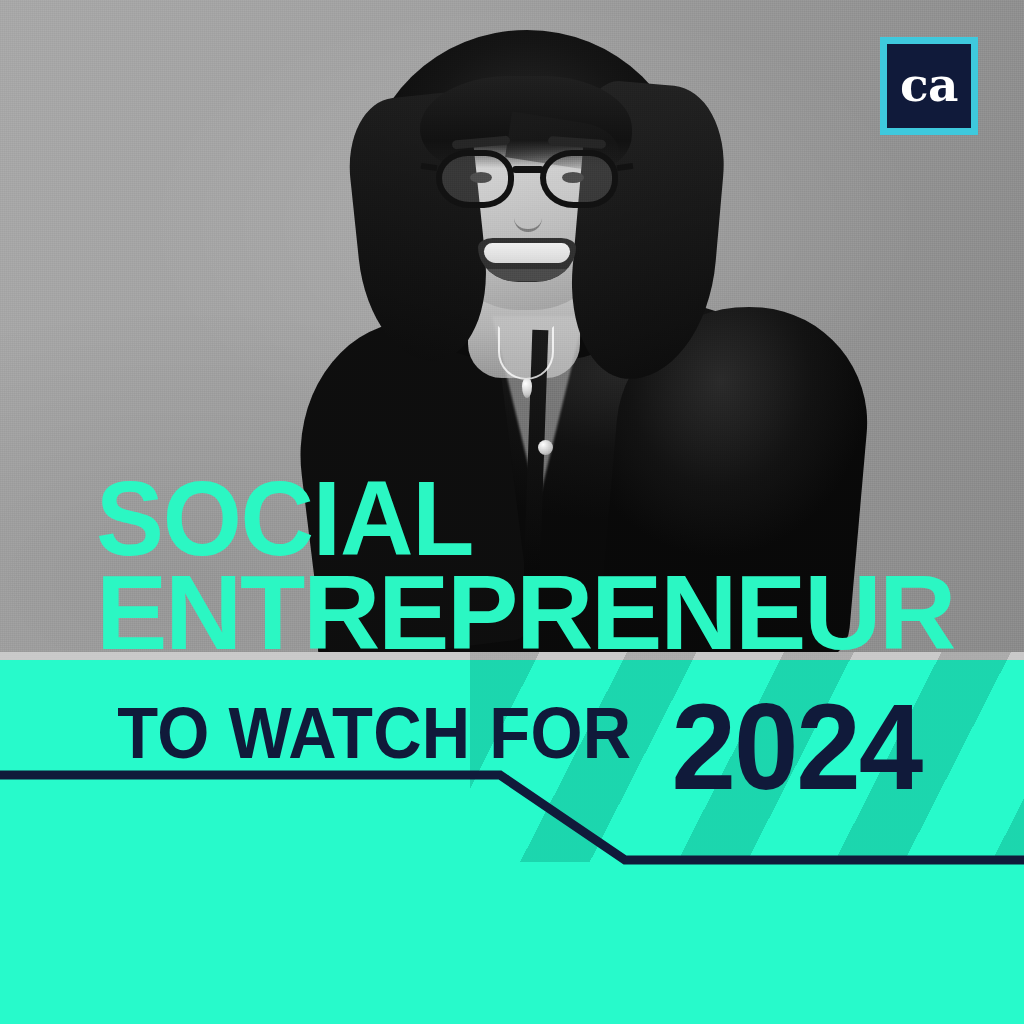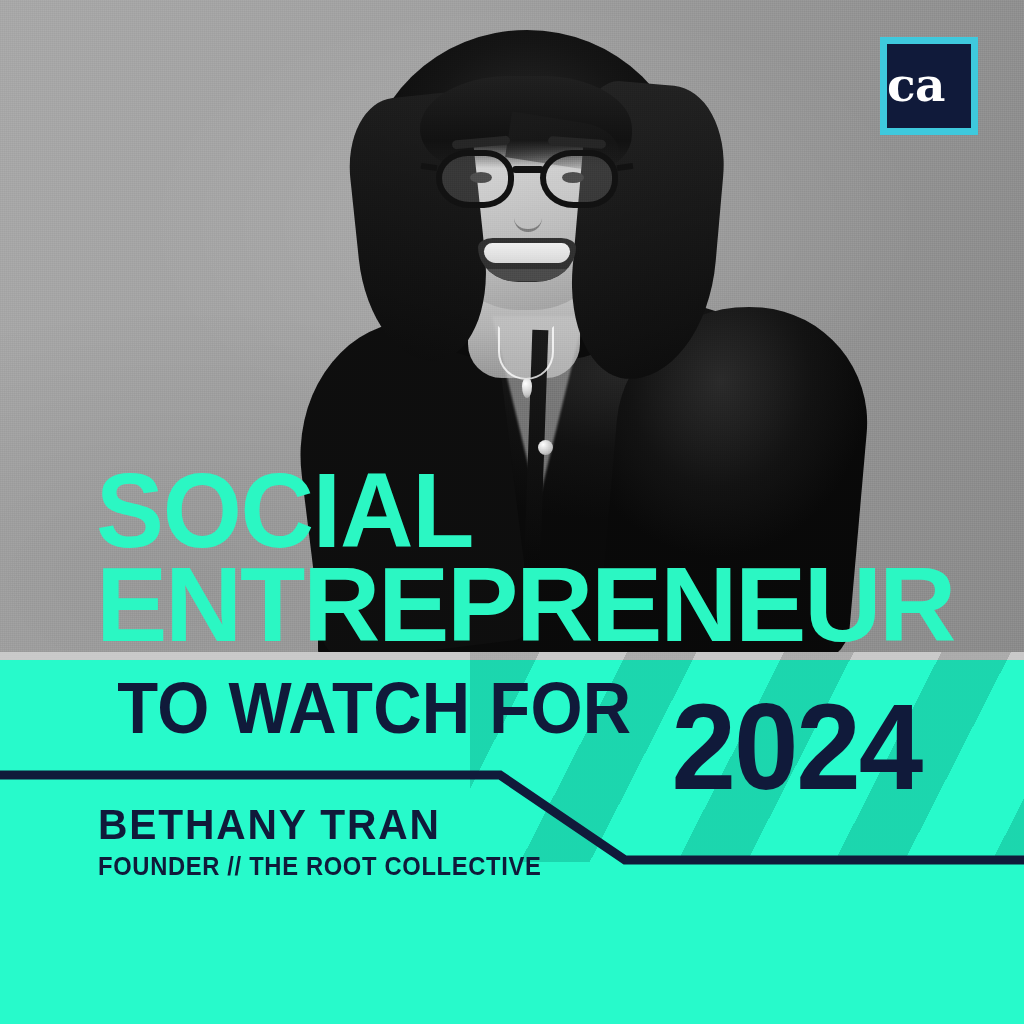--- a/index.html
+++ b/index.html
@@ -271,21 +271,21 @@
       rgba(19,185,150,0.55) 62px,
       rgba(0,0,0,0) 62px,
       rgba(0,0,0,0) 140px
     );
     pointer-events: none;
   }
 
   
   .title-block {
     position: absolute;
-    left: 0; top: 4px;
+    left: 0; top: 12px;
     width: 1024px; height: 888px;
     z-index: 20;
     pointer-events: none;
   }
   .headline {
     position: absolute;
     color: #2bf7c3;
     font-weight: 700;
     letter-spacing: -0.012em;
     line-height: 0.84;
@@ -293,21 +293,21 @@
     transform: scaleX(0.96);
     transform-origin: left center;
   }
   .headline-1 { left: 96px; top: 462px; font-size: 106px; }
   .headline-2 { left: 96px; top: 556px; font-size: 106px; letter-spacing: -0.022em; transform: scaleX(1.01); }
 
   .subline-row {
     position: absolute;
     left: 98px; top: 672px;
     display: flex;
-    align-items: flex-start;
+    align-items: center;
     z-index: 22;
   }
   .subline-text {
     color: #101a3a;
     font-size: 72px;
     font-weight: 700;
     letter-spacing: 0.004em;
     line-height: 1;
     transform: scaleX(0.93);
     transform-origin: left baseline;
@@ -389,20 +389,21 @@
   
   .logo {
     position: absolute;
     right: 46px; top: 37px;
     width: 98px; height: 98px;
     background: #101a3a;
     border: 7px solid #3ec9dd;
     z-index: 30;
     display: flex;
     align-items: center;
+    justify-content: center;
   }
   .logo-mark {
     color: #ffffff;
     font-family: "DejaVu Serif", "Liberation Serif", serif;
     font-size: 47px;
     font-weight: 700;
     line-height: 1;
     letter-spacing: -0.012em;
     position: relative;
     top: -2px;
@@ -464,23 +465,19 @@
   <div class="title-block">
     <div class="headline headline-1">SOCIAL</div>
     <div class="headline headline-2">ENTREPRENEUR</div>
   </div>
 
   <div class="subline-row">
     <span class="subline-text">TO WATCH FOR</span>
     <span class="year">2024</span>
   </div>
 
-  <div class="name-block">
-    <div class="person-name">BETHANY TRAN</div>
-    <div class="person-role">FOUNDER // THE ROOT COLLECTIVE</div>
-  </div>
 
 
   <div class="logo">
     <span class="logo-mark">ca</span>
   </div>
 
 </div>
 
 </body></html>

